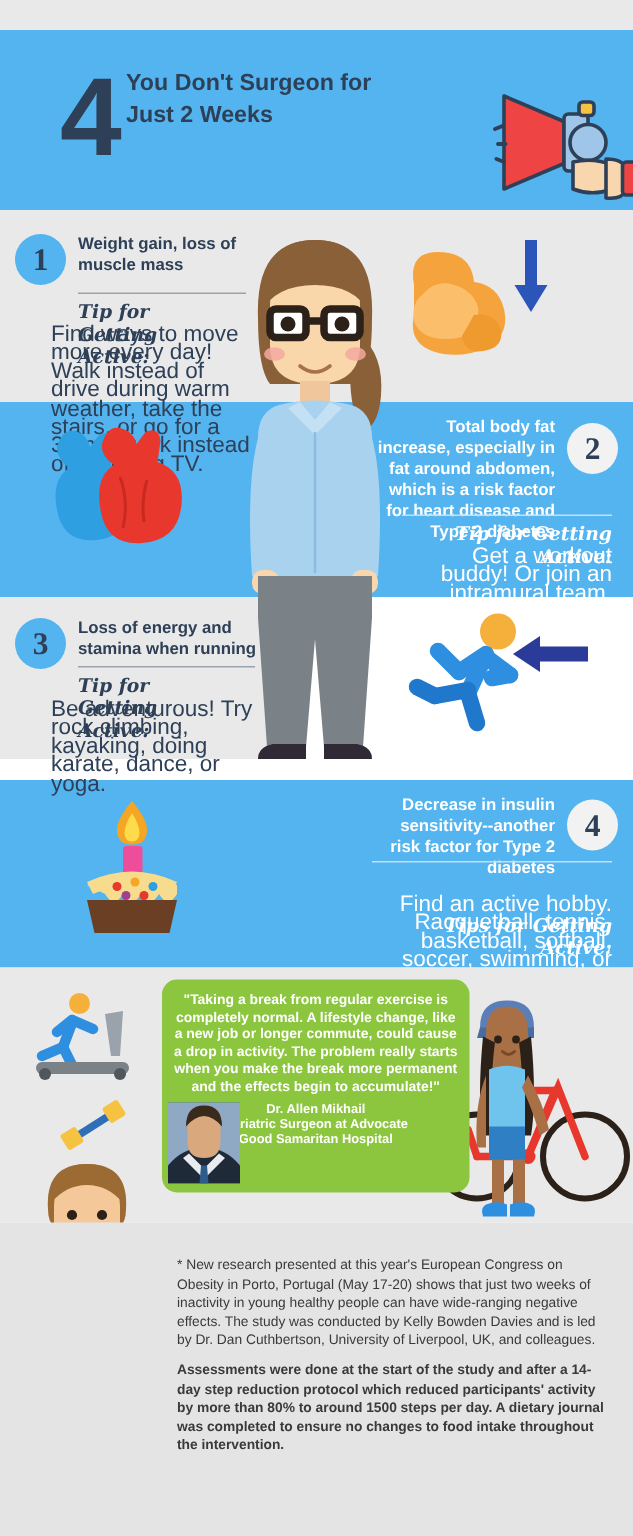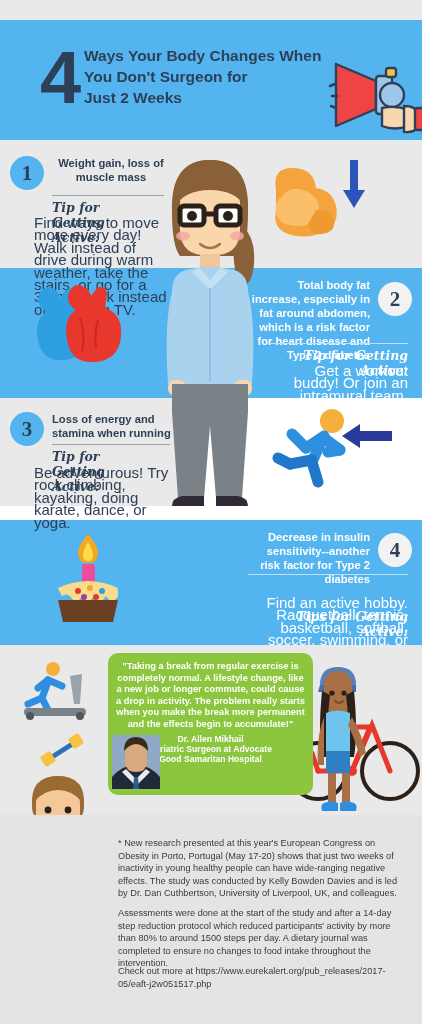--- a/index.html
+++ b/index.html
@@ -101,21 +101,20 @@
   <div class="band gray" style="top:0;   height:20px;"></div>
   <div class="band gray" style="top:140px;height:128px;"></div>
   <div class="band blue" style="top:268px;height:130px;"></div>
   <div class="band white" style="top:398px;height:122px;"></div>
   <div class="band gray" style="top:398px;height:108px;width:185px;"></div>
   <div class="band blue" style="top:520px;height:125px;"></div>
 
   <div class="header">
     <div class="big-four">4</div>
     <div class="head-lines">
-      <div>Ways Your Body Changes When</div>
       <div>You Don't Surgeon for</div>
       <div>Just 2 Weeks</div>
     </div>
     <div class="head-sub">That Could Increase Your Risk for Disease *</div>
 
     <div class="megaphone">
       <svg width="92" height="92" viewBox="0 0 92 92">
         <g stroke="#2e4057" stroke-width="2.4" stroke-linejoin="round">
           <path d="M6 16 L46 33 L46 61 L6 78 Z" fill="#ef4444"></path>
           <rect x="46" y="28" width="16" height="38" rx="3" fill="#9fc6e8"></rect>
@@ -173,21 +172,21 @@
 
       <path d="M22 232 l76 0 l0 28 l-6 86 l-26 0 l-6 -72 l-6 72 l-26 0 l-6 -86Z" fill="#7b8287"></path>
 
       <path d="M32 344 q-10 2 -10 10 l32 0 l0 -10Z" fill="#2f2a35"></path>
       <path d="M88 344 q10 2 10 10 l-32 0 l0 -10Z" fill="#2f2a35"></path>
     </svg>
   </div>
 
   <div class="sec">
     <div class="badge blue" style="left:10px;top:156px;">1</div>
-    <div class="sec-title" style="left:52px;top:156px;width:118px;text-align:center;">Weight gain, loss of muscle mass</div>
+    <div class="sec-title" style="left:52px;top:156px;width:118px;">Weight gain, loss of muscle mass</div>
     <div class="rule" style="left:52px;top:195px;width:112px;"></div>
     <div class="tip-head" style="left:52px;top:200px;">Tip for Getting Active:</div>
     <div class="tip-body" style="left:34px;top:217px;width:136px;">Find ways to move more every day! Walk instead of drive during warm weather, take the stairs, or go for a 30-min walk instead of watching TV.</div>
   </div>
 
   <div style="position:absolute;left:262px;top:166px;width:78px;height:72px;">
     <svg width="78" height="72" viewBox="0 0 78 72">
       <path d="M14 24 q-4 -22 16 -22 q22 0 24 20 q16 2 20 18 q4 18 -12 26 q-18 8 -36 2 q-16 -6 -12 -24Z" fill="#f5a33c"></path>
       <path d="M20 30 q10 -12 26 -4 q14 8 10 22 q-4 12 -20 12 q-18 0 -22 -12 q-2 -12 6 -18Z" fill="#fbbf6b"></path>
       <path d="M54 44 q14 -2 18 10 q2 12 -12 14 q-12 2 -14 -10Z" fill="#ef9a2e"></path>
@@ -365,17 +364,16 @@
       <path d="M0 42 q10 -12 24 -12 q14 0 24 12 l0 12 l-48 0Z" fill="#1e2a38"></path>
       <path d="M14 34 l10 10 l10 -10 l4 3 l-14 14 l-14 -14Z" fill="#e8ecf0"></path>
       <path d="M22 42 l4 0 l1 12 l-6 0Z" fill="#2e5b8a"></path>
       <path d="M13 16 q0 -12 11 -12 q11 0 11 12 l0 10 q0 11 -11 11 q-11 0 -11 -11Z" fill="#d9a87c"></path>
       <path d="M12 16 q0 -14 12 -14 q12 0 12 14 q-6 -7 -12 -7 q-6 0 -12 7Z" fill="#3a2a1c"></path>
     </svg>
   </div>
 
   <div class="footer">
     <div class="foot-p" style="top:22px;">* New research presented at this year's European Congress on Obesity in Porto, Portugal (May 17-20) shows that just two weeks of inactivity in young healthy people can have wide-ranging negative effects. The study was conducted by Kelly Bowden Davies and is led by Dr. Dan Cuthbertson, University of Liverpool, UK, and colleagues.</div>
-    <div class="foot-p" style="top:92px;">Assessments were done at the start of the study and after a 14-day step reduction protocol which reduced participants' activity by more than 80% to around 1500 steps per day. A dietary journal was completed to ensure no changes to food intake throughout the intervention.</div>
-    <div class="foot-p" style="top:150px;">Check out more at https://www.eurekalert.org/pub_releases/2017-05/eaft-j2w051517.php</div>
+    <div class="foot-p" style="top:92px;font-weight:bold;">Assessments were done at the start of the study and after a 14-day step reduction protocol which reduced participants' activity by more than 80% to around 1500 steps per day. A dietary journal was completed to ensure no changes to food intake throughout the intervention.</div>
   </div>
 
 </div>
 
 </body></html>

